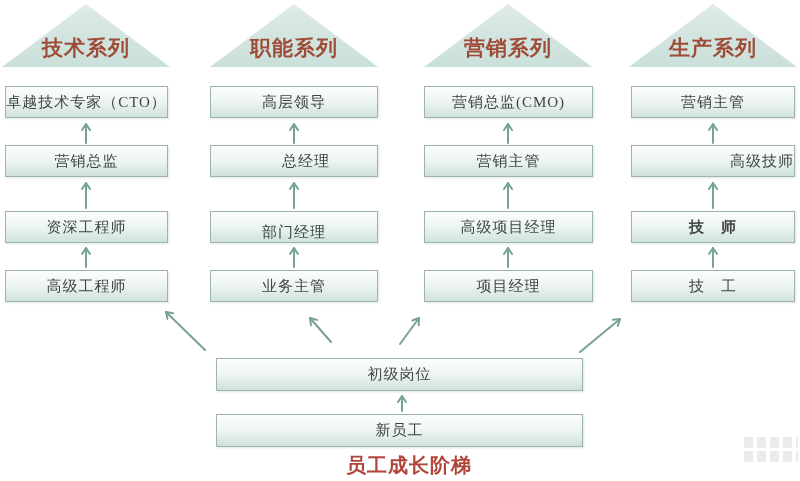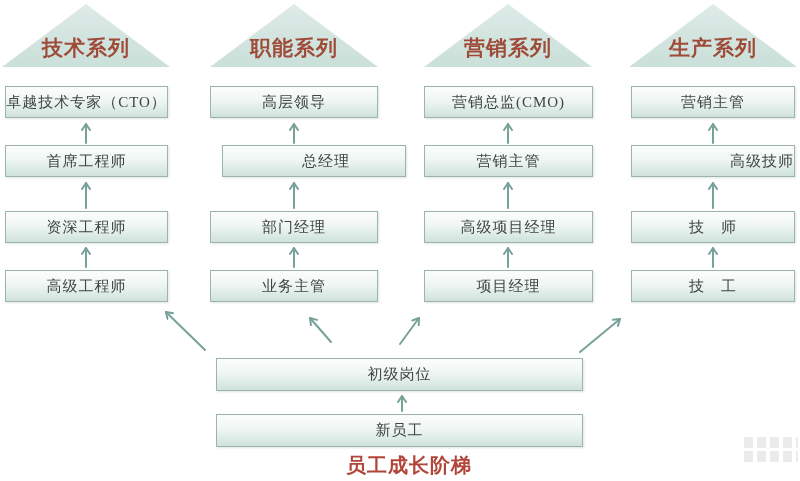--- a/index.html
+++ b/index.html
@@ -51,36 +51,36 @@
 
   <div class="series-label" style="left:2px;width:168px;">技术系列</div>
   <div class="series-label" style="left:210px;width:168px;">职能系列</div>
   <div class="series-label" style="left:424px;width:168px;">营销系列</div>
   <div class="series-label" style="left:629px;width:168px;">生产系列</div>
 
   <div class="box" style="left:5px;top:86px;width:163px;">
       <span>卓越技术专家（CTO）</span>
     </div>
   <div class="box" style="left:5px;top:145px;width:163px;">
-      <span>首席工程师</span>
+      <span>营销总监</span>
     </div>
   <div class="box" style="left:5px;top:211px;width:163px;">
       <span>资深工程师</span>
     </div>
   <div class="box" style="left:5px;top:270px;width:163px;">
       <span>高级工程师</span>
     </div>
 
   <div class="box" style="left:210px;top:86px;width:168px;">
       <span>高层领导</span>
     </div>
-  <div class="box" style="left:222px;top:145px;width:184px;padding-left:24px;">
+  <div class="box" style="left:210px;top:145px;width:168px;padding-left:24px;">
       <span>总经理</span>
     </div>
-  <div class="box" style="left:210px;top:211px;width:168px;">
+  <div class="box" style="left:210px;top:211px;width:168px;align-items:flex-end;">
       <span>部门经理</span>
     </div>
   <div class="box" style="left:210px;top:270px;width:168px;">
       <span>业务主管</span>
     </div>
 
   <div class="box" style="left:424px;top:86px;width:169px;">
       <span>营销总监(CMO)</span>
     </div>
   <div class="box" style="left:424px;top:145px;width:169px;">
@@ -92,21 +92,21 @@
   <div class="box" style="left:424px;top:270px;width:169px;">
       <span>项目经理</span>
     </div>
 
   <div class="box" style="left:631px;top:86px;width:164px;">
       <span>营销主管</span>
     </div>
   <div class="box" style="left:631px;top:145px;width:164px;justify-content:flex-end;">
       <span>高级技师</span>
     </div>
-  <div class="box" style="left:631px;top:211px;width:164px;">
+  <div class="box" style="left:631px;top:211px;width:164px;font-weight:bold;">
       <span>技　师</span>
     </div>
   <div class="box" style="left:631px;top:270px;width:164px;">
       <span>技　工</span>
     </div>
 
   <div class="box base" style="left:216px;top:358px;width:367px;font-family:Liberation Serif, serif;">
       <span>初级岗位</span>
     </div>
   <div class="box base" style="left:216px;top:414px;width:367px;">

